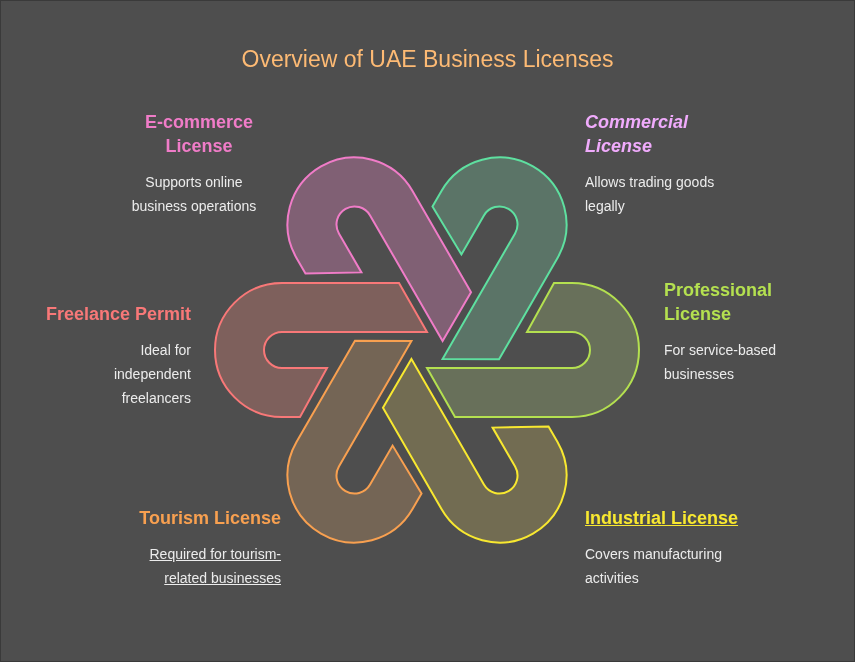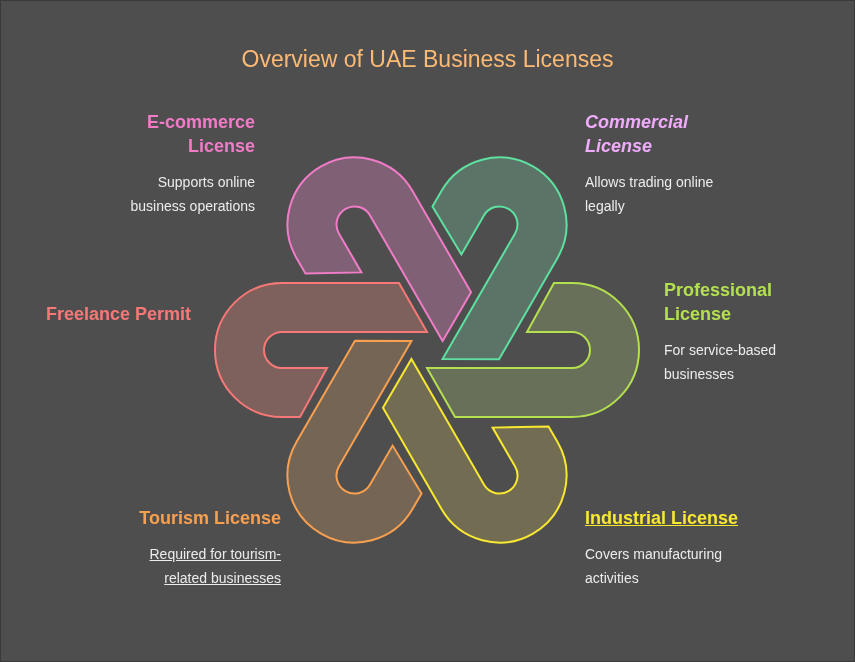--- a/index.html
+++ b/index.html
@@ -49,40 +49,41 @@
     </g>
     <g transform="rotate(240)">
       <use href="#hook" fill="#726c52" stroke="#f8e830" stroke-width="2"></use>
     </g>
     <g transform="rotate(300)">
       <use href="#hook" fill="#746555" stroke="#f8a050" stroke-width="2"></use>
     </g>
   </g>
 </svg>
 
-<div class="label right-align" style="left:55px; top:110px;">
+<div class="label right-align" style="left:69px; top:110px;text-align:center;">
   <div class="head" style="color:#f07cc8; width:140px; margin-left:60px;">E-commerce License</div>
   <div class="desc" style="width:150px; margin-left:50px;">Supports online business operations</div>
 </div>
 
 <div class="label" style="left:585px; top:110px;">
   <div class="head" style="color:#f0abfc; width:120px;font-style:italic;">Commercial License</div>
-  <div class="desc" style="width:140px;">Allows trading online legally</div>
+  <div class="desc" style="width:140px;">Allows trading goods legally</div>
 </div>
 
 <div class="label" style="left:664px; top:278px;">
   <div class="head" style="color:#b4e050; width:120px;">Professional License</div>
   <div class="desc" style="width:170px;">For service-based businesses</div>
 </div>
 
 <div class="label" style="left:585px; top:506px;">
   <div class="head" style="color:#f8e830; width:200px;text-decoration:underline;">Industrial License</div>
   <div class="desc" style="width:140px;">Covers manufacturing activities</div>
 </div>
 
 <div class="label right-align" style="left:81px; top:506px;">
   <div class="head" style="color:#f8a050;">Tourism License</div>
   <div class="desc" style="width:150px; margin-left:50px;text-decoration:underline;">Required for tourism-related businesses</div>
 </div>
 
 <div class="label right-align" style="left:-9px; top:302px;">
   <div class="head" style="color:#f87878;">Freelance Permit</div>
+  <div class="desc" style="width:120px; margin-left:80px;">Ideal for independent freelancers</div>
 </div>
 
 </body></html>

